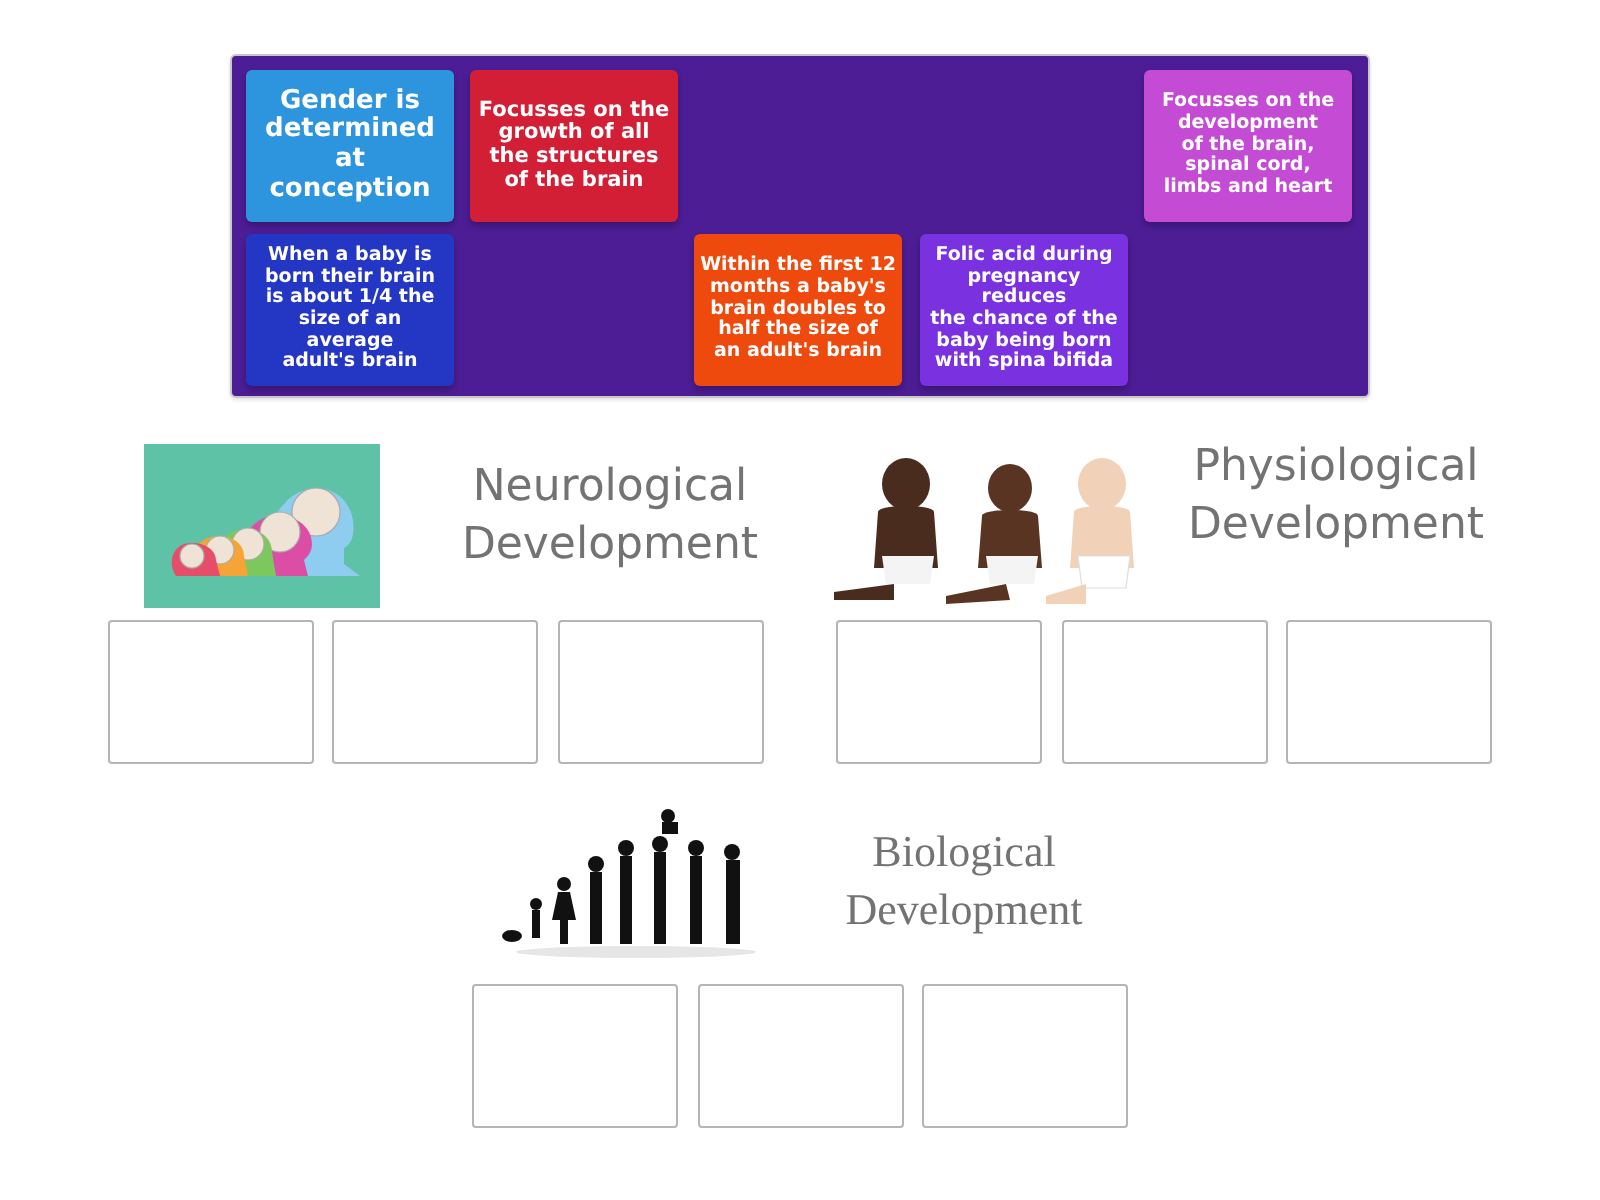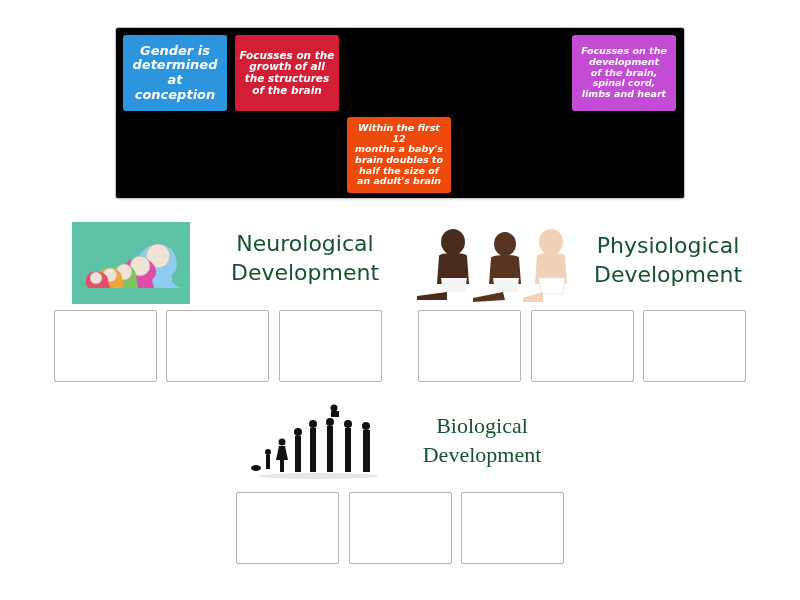--- a/index.html
+++ b/index.html
@@ -1,40 +1,39 @@
 <!DOCTYPE html>
 <html><head>
 <meta charset="utf-8">
 <style>
   * { box-sizing: border-box; margin: 0; padding: 0; }
   html, body { width: 800px; height: 600px; background: #ffffff; overflow: hidden; }
   body { font-family: "DejaVu Sans", "Liberation Sans", sans-serif; position: relative; }
 
   .card-bank {
     position: absolute; left: 115px; top: 27px; width: 570px; height: 172px;
-    border: 1px solid #c8c8c8; border-radius: 3px; background: #000000;
+    border: 1px solid #c8c8c8; border-radius: 3px; background: #4c1d95;
     box-shadow: 0 1px 2px rgba(0,0,0,0.12);
-    font-style: italic;
   }
   .card {
     position: absolute; width: 104px; height: 76px;
     border-radius: 3px; color: #fff; font-weight: bold;
     display: flex; align-items: center; justify-content: center; text-align: center;
     box-shadow: 0 2px 3px rgba(0,0,0,0.25);
     cursor: grab; padding: 2px 3px;
   }
   .card span { display: block; line-height: 1.12; white-space: pre-line; }
   .fs-l { font-size: 13px; }
   .fs-m { font-size: 10.5px; }
   .fs-s { font-size: 9.5px; }
 
   .group-img { position: absolute; }
   .group-title {
     position: absolute; font-family: "DejaVu Sans", sans-serif;
-    font-size: 22px; color: #14532d; text-align: center; line-height: 1.3; white-space: pre-line;
+    font-size: 22px; color: #737373; text-align: center; line-height: 1.3; white-space: pre-line;
     font-weight: normal;
   }
   .slot {
     position: absolute; width: 103px; height: 72px;
     border: 1px solid #b5b5b5; border-radius: 2px; background: #fff;
   }
 </style>
 </head>
 <body>
 
@@ -51,26 +50,40 @@
 the structures
 of the brain</span>
     </div>
   <div class="card fs-s" style="left:456px;top:7px;background:#c44bd4">
       <span>Focusses on the
 development
 of the brain,
 spinal cord,
 limbs and heart</span>
     </div>
+  <div class="card fs-s" style="left:7px;top:89px;background:#2436c4">
+      <span>When a baby is
+born their brain
+is about 1/4 the
+size of an average
+adult's brain</span>
+    </div>
   <div class="card fs-s" style="left:231px;top:89px;background:#ee4a0d">
       <span>Within the first 12
 months a baby's
 brain doubles to
 half the size of
 an adult's brain</span>
+    </div>
+  <div class="card fs-s" style="left:344px;top:89px;background:#7a32e0">
+      <span>Folic acid during
+pregnancy reduces
+the chance of the
+baby being born
+with spina bifida</span>
     </div>
 </div>
 
 <div class="group-img" style="left:72px;top:222px;width:118px;height:82px;background:#5ec3a6;">
   <svg width="118" height="82" viewBox="0 0 118 82">
     <g>
       <path d="M66 64 C60 60 60 40 70 30 C80 18 100 20 104 36 C106 44 104 50 100 52 L100 60 L108 66 L70 66 Z" fill="#8ecdf0"></path>
       <circle cx="86" cy="34" r="12" fill="#efe3d6" stroke="#aaa" stroke-width="0.6"></circle>
       <path d="M52 66 C46 60 48 44 58 38 C68 32 84 38 84 50 C84 54 82 56 80 58 L82 66 Z" fill="#dc4ea6"></path>
       <circle cx="68" cy="44" r="10" fill="#efe3d6" stroke="#aaa" stroke-width="0.6"></circle>
@@ -98,21 +111,21 @@
     <ellipse cx="92" cy="22" rx="11" ry="12" fill="#5a3422"></ellipse>
     <path d="M78 36 C78 32 106 32 106 36 L108 62 L76 62 Z" fill="#5a3422"></path>
     <path d="M80 56 L106 56 L104 70 L82 70 Z" fill="#f4f4f4"></path>
     <path d="M60 76 L90 70 L92 78 L60 80 Z" fill="#5a3422"></path>
     <ellipse cx="138" cy="20" rx="12" ry="13" fill="#f1d2b8"></ellipse>
     <path d="M124 34 C124 30 152 30 152 34 L154 62 L122 62 Z" fill="#f1d2b8"></path>
     <path d="M126 56 L152 56 L150 72 L128 72 Z" fill="#ffffff" stroke="#ddd" stroke-width="0.6"></path>
     <path d="M110 76 L130 70 L130 80 L110 80 Z" fill="#f1d2b8"></path>
   </svg>
 </div>
-<div class="group-title" style="left:582px;top:232px;width:172px;">Physiological
+<div class="group-title" style="left:582px;top:220px;width:172px;">Physiological
 Development</div>
 <div class="slot" style="left:418px;top:310px;"></div>
 <div class="slot" style="left:531px;top:310px;"></div>
 <div class="slot" style="left:643px;top:310px;"></div>
 
 <div class="group-img" style="left:248px;top:400px;width:135px;height:82px;">
   <svg width="135" height="82" viewBox="0 0 135 82">
     <g fill="#111">
       <ellipse cx="8" cy="68" rx="5" ry="3"></ellipse>
       <circle cx="20" cy="52" r="3"></circle>

